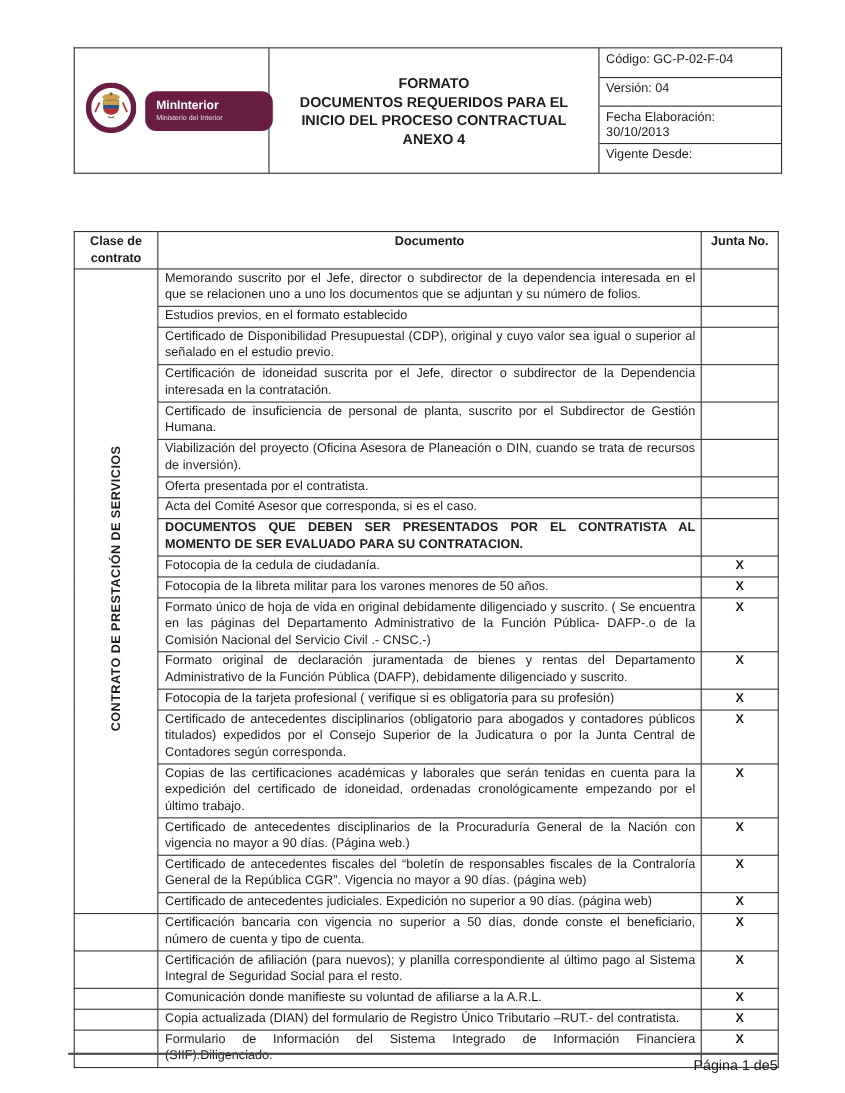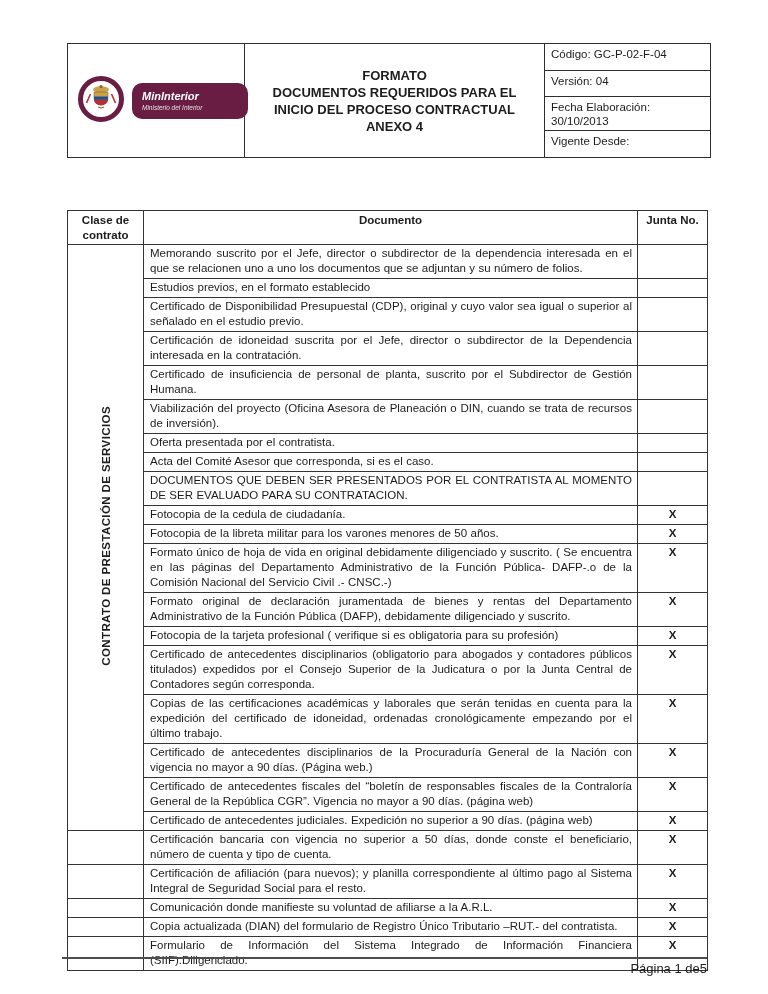--- a/index.html
+++ b/index.html
@@ -16,21 +16,20 @@
   }
   .header-table td{border:1.5px solid #2e2e2e;vertical-align:middle;padding:0;}
   .logo-cell{width:176px;}
   .title-cell{width:299px;text-align:center;}
   .meta-cell{width:165px;vertical-align:top;}
 
   .logo-wrap{display:flex;align-items:center;gap:8px;padding-left:10px;}
   .brand-box{
     border-radius:10px;padding:7px 10px;min-width:96px;
     color:#ffffff;
-    font-style:italic;
   }
   .brand-name{font-weight:bold;font-size:11px;line-height:13px;}
   .brand-sub{font-size:6.5px;opacity:.85;line-height:9px;}
 
   .doc-title{
     font-weight:bold;font-size:13px;line-height:17px;white-space:pre-line;
   }
 
   .meta-list{display:flex;flex-direction:column;height:100%;}
   .meta-item{
@@ -51,21 +50,21 @@
     font-size:11.5px;font-weight:bold;text-align:center;vertical-align:top;
     padding:2px 3px;line-height:14.5px;
   }
   .col-clase{width:76px;}
   .col-doc{width:494px;}
   .col-folio{width:70px;}
   .doc-cell{
     font-size:11.5px;line-height:15px;text-align:justify;
     padding:1px 5px 2px 6px;vertical-align:top;word-spacing:0.2px;
   }
-  .doc-cell.bold{font-weight:normal;}
+  .doc-cell.bold{font-weight:bold;}
   .folio-cell{
     text-align:center;vertical-align:top;font-weight:bold;font-size:11.5px;
     line-height:15px;padding:1px 2px;
   }
   .clase-cell{text-align:center;vertical-align:middle;}
   .clase-empty{background:#fff;}
   .vertical-label{
     writing-mode:vertical-rl;transform:rotate(180deg);
     font-weight:bold;font-size:11.5px;letter-spacing:.4px;white-space:nowrap;
     display:inline-block;

